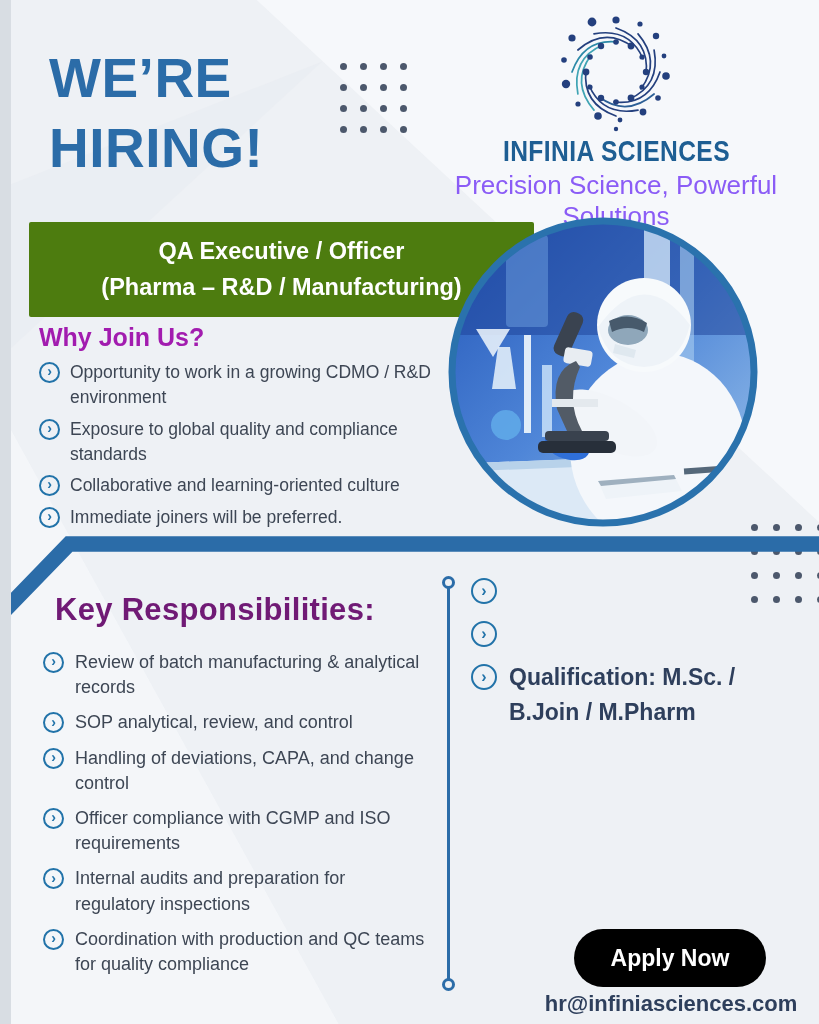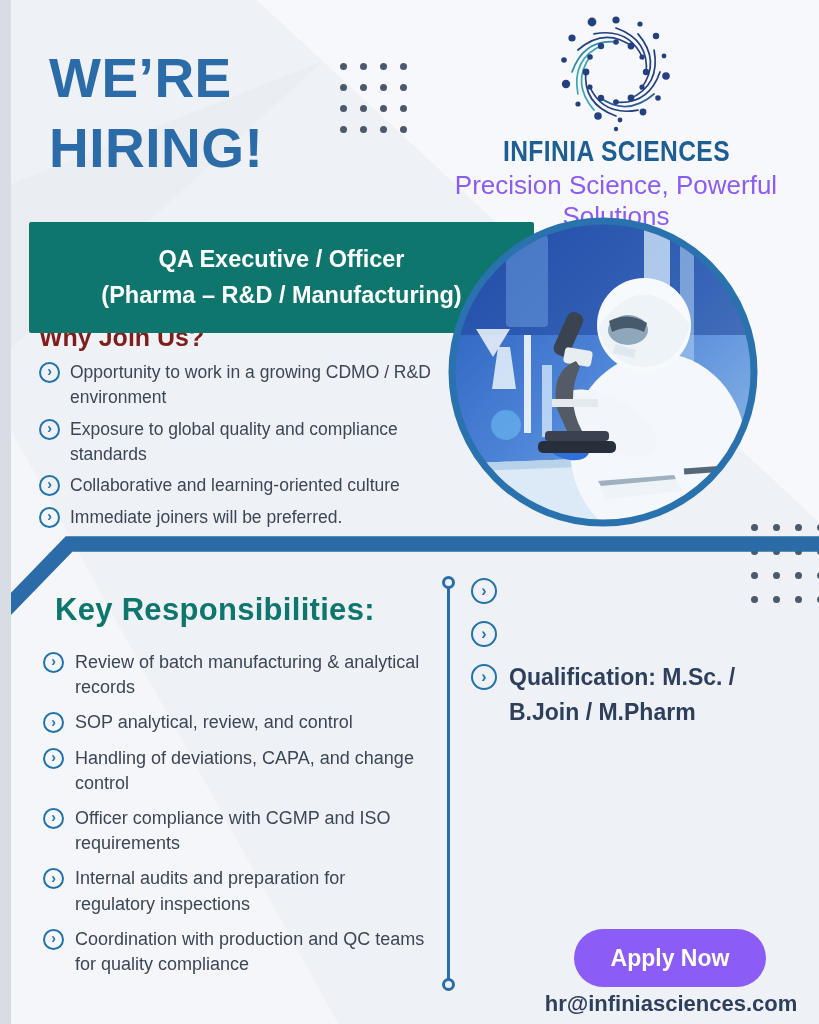--- a/index.html
+++ b/index.html
@@ -25,63 +25,63 @@
   .dots-right { left:740px; top:524px; gap:17px 15px; z-index:1; }
 
   
   .brand { position:absolute; left:395px; top:10px; width:420px; text-align:center; z-index:1; }
   .brand-logo { width:120px; height:124px; display:block; margin:0 auto; }
   .brand-name { display:inline-block; font-size:30px; font-weight:700; color:#1e5e93;
                 transform:scaleX(.82); letter-spacing:.5px; white-space:nowrap; }
   .brand-tagline { font-size:26px; color:#8b5cf6; margin-top:2px; }
 
   
-  .job-banner { position:absolute; left:18px; top:222px; width:505px; height:111px; background:#0f766e;
+  .job-banner { position:absolute; left:18px; top:222px; width:505px; height:95px; background:#4d7c0f;
                 color:#ffffff; display:flex; align-items:center; justify-content:center; text-align:center;
                 font-size:23.5px; font-weight:700; line-height:1.5; white-space:pre-line; z-index:1;
                 border-radius:2px; }
 
   
   .photo { position:absolute; left:437px; top:217px; width:310px; height:310px; z-index:2; }
 
   
-  .why-heading { position:absolute; left:28px; top:323px; font-size:25px; font-weight:700; color:#7f1d1d; }
+  .why-heading { position:absolute; left:28px; top:323px; font-size:25px; font-weight:700; color:#a21caf; }
   .why-list { position:absolute; left:28px; top:360px; width:402px; list-style:none; }
   .why-list li { display:flex; gap:10px; margin-bottom:7px; font-size:17.5px; font-weight:500;
                  color:#3d4654; line-height:1.42; }
   .ring { flex:0 0 auto; width:21px; height:21px; border:2px solid #2273a9; border-radius:50%;
           color:#2273a9; font-size:14px; font-weight:700; display:flex; align-items:center;
           justify-content:center; margin-top:2px; padding-bottom:1px; }
 
   
   .stripe { position:absolute; left:0; top:528px; width:819px; height:92px; z-index:2; pointer-events:none; }
 
   
   .resp-heading { position:absolute; left:44px; top:592px; font-size:31px; font-weight:700;
-                  color:#0f766e; letter-spacing:.3px; }
+                  color:#701a75; letter-spacing:.3px; }
   .resp-list { position:absolute; left:32px; top:650px; width:382px; list-style:none; }
   .resp-list li { display:flex; gap:11px; margin-bottom:10px; font-size:18px; font-weight:500;
                   color:#3d4654; line-height:1.4; }
 
   
   .vline { position:absolute; left:431px; top:576px; width:13px; height:415px; z-index:1; }
   .vline .bar { position:absolute; left:4.5px; top:11px; bottom:11px; width:3.5px; background:#2b6ca8; }
   .vline .cap { position:absolute; left:0; width:13px; height:13px; border:3px solid #2b6ca8;
                 border-radius:50%; background:#eef1f5; }
   .vline .cap.top { top:0; } .vline .cap.bottom { bottom:0; }
 
   
   .details { position:absolute; left:460px; top:574px; width:356px; list-style:none; }
   .details li { display:flex; gap:12px; margin-bottom:13px; font-size:23px; font-weight:600;
                 color:#2e3f5c; line-height:1.5; white-space:pre-line; }
   .details .ring { width:26px; height:26px; border-width:2.5px; font-size:16px; margin-top:4px; }
 
   
   .apply-btn { position:absolute; left:563px; top:929px; width:192px; height:58px; border:none;
-               border-radius:29px; background:#8b5cf6; color:#ffffff; font-family:inherit;
+               border-radius:29px; background:#000000; color:#ffffff; font-family:inherit;
                font-size:23px; font-weight:700; cursor:pointer; z-index:1; }
   .email { position:absolute; left:500px; top:991px; width:320px; text-align:center;
            font-size:22px; font-weight:700; color:#2e3f5c; z-index:1; cursor:pointer; }
 </style>
 </head>
 <body>
 
 <div class="poster">
 
   <div class="bg-tri1"></div>

